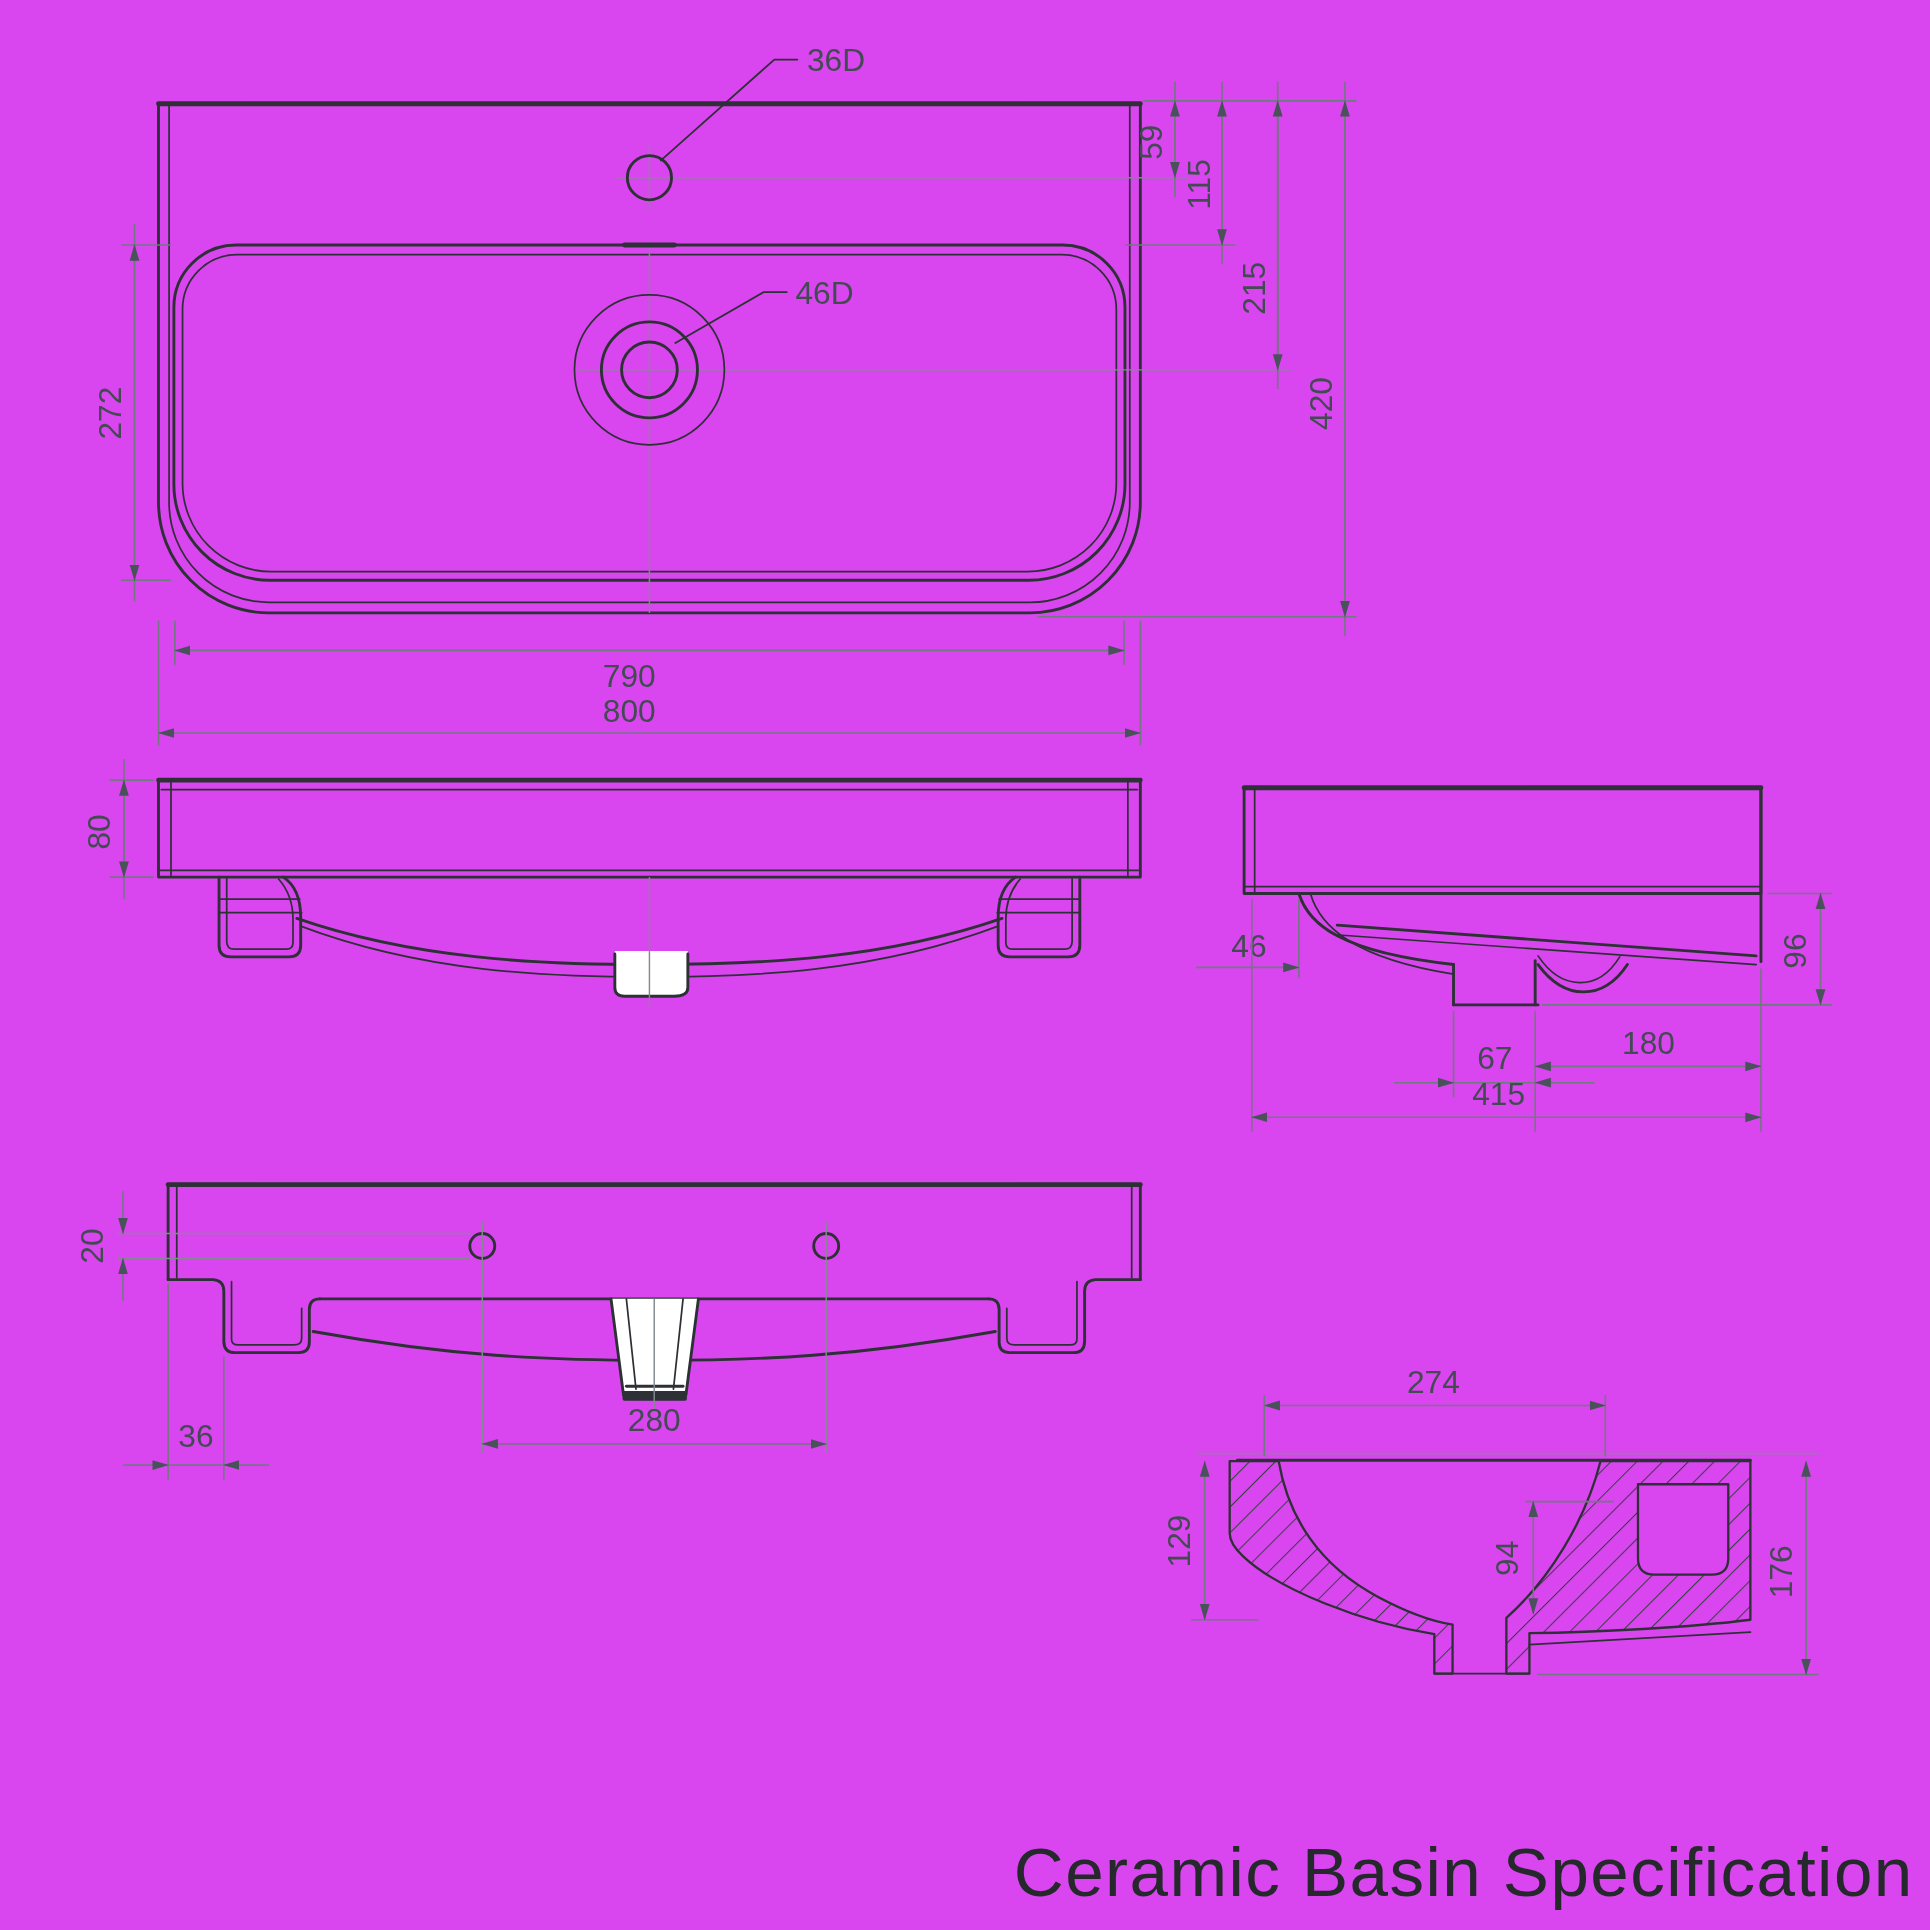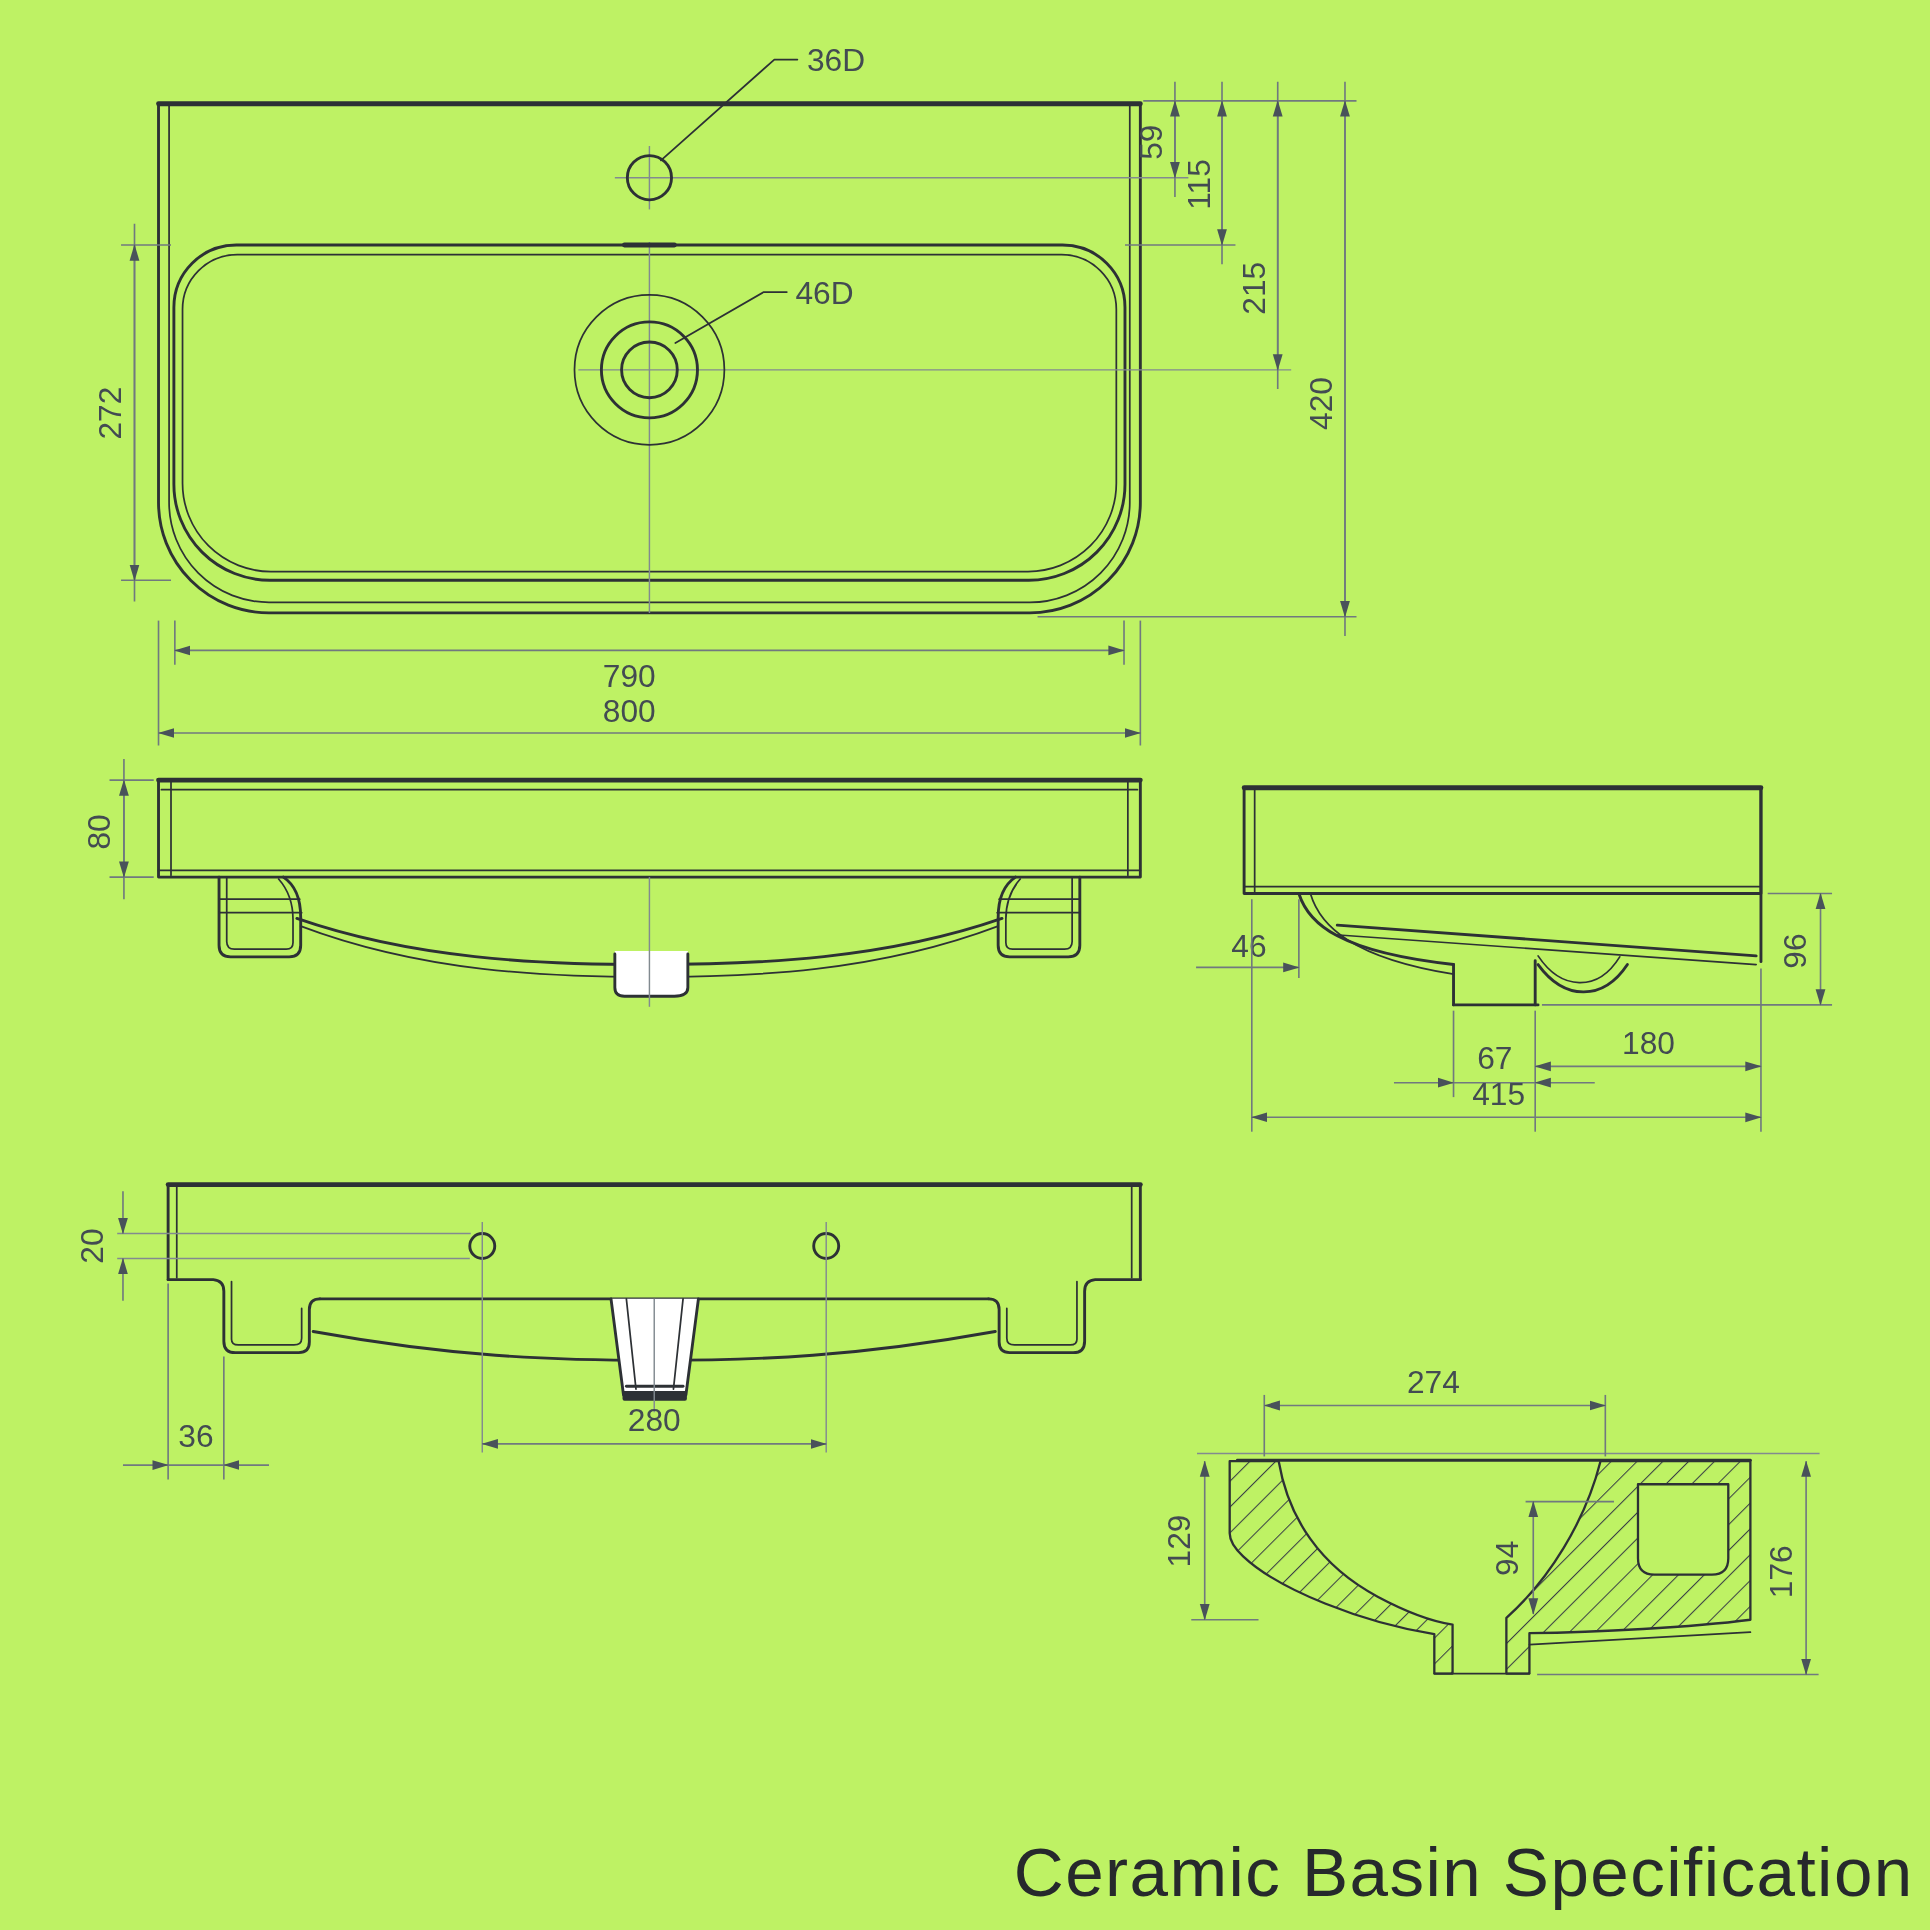--- a/index.html
+++ b/index.html
@@ -1,16 +1,16 @@
 <!DOCTYPE html>
 <html><head>
 <meta charset="utf-8">
 <style>
   html,body{margin:0;padding:0;background:#ffffff;}
-  #canvas{position:relative;width:1931px;height:1931px;background:#bef264;overflow:hidden;
+  #canvas{position:relative;width:1931px;height:1931px;background:#d946ef;overflow:hidden;
           font-family:"Liberation Sans",sans-serif;}
   svg{position:absolute;left:0;top:0;}
   .obj{stroke:#2d3135;fill:none;stroke-width:3;stroke-linecap:round;stroke-linejoin:round;}
   .thin{stroke-width:1.8;}
   .thick{stroke-width:5;}
   .dim{stroke:#70797f;stroke-width:1.7;fill:none;}
   .cl{stroke:#828a90;stroke-width:1.5;fill:none;}
   .hatched{fill:url(#hatch);stroke:#2d3135;stroke-width:2.4;stroke-linejoin:round;}
   .whitefill{fill:#ffffff;stroke:none;}
   text{font-family:"Liberation Sans",sans-serif;}

